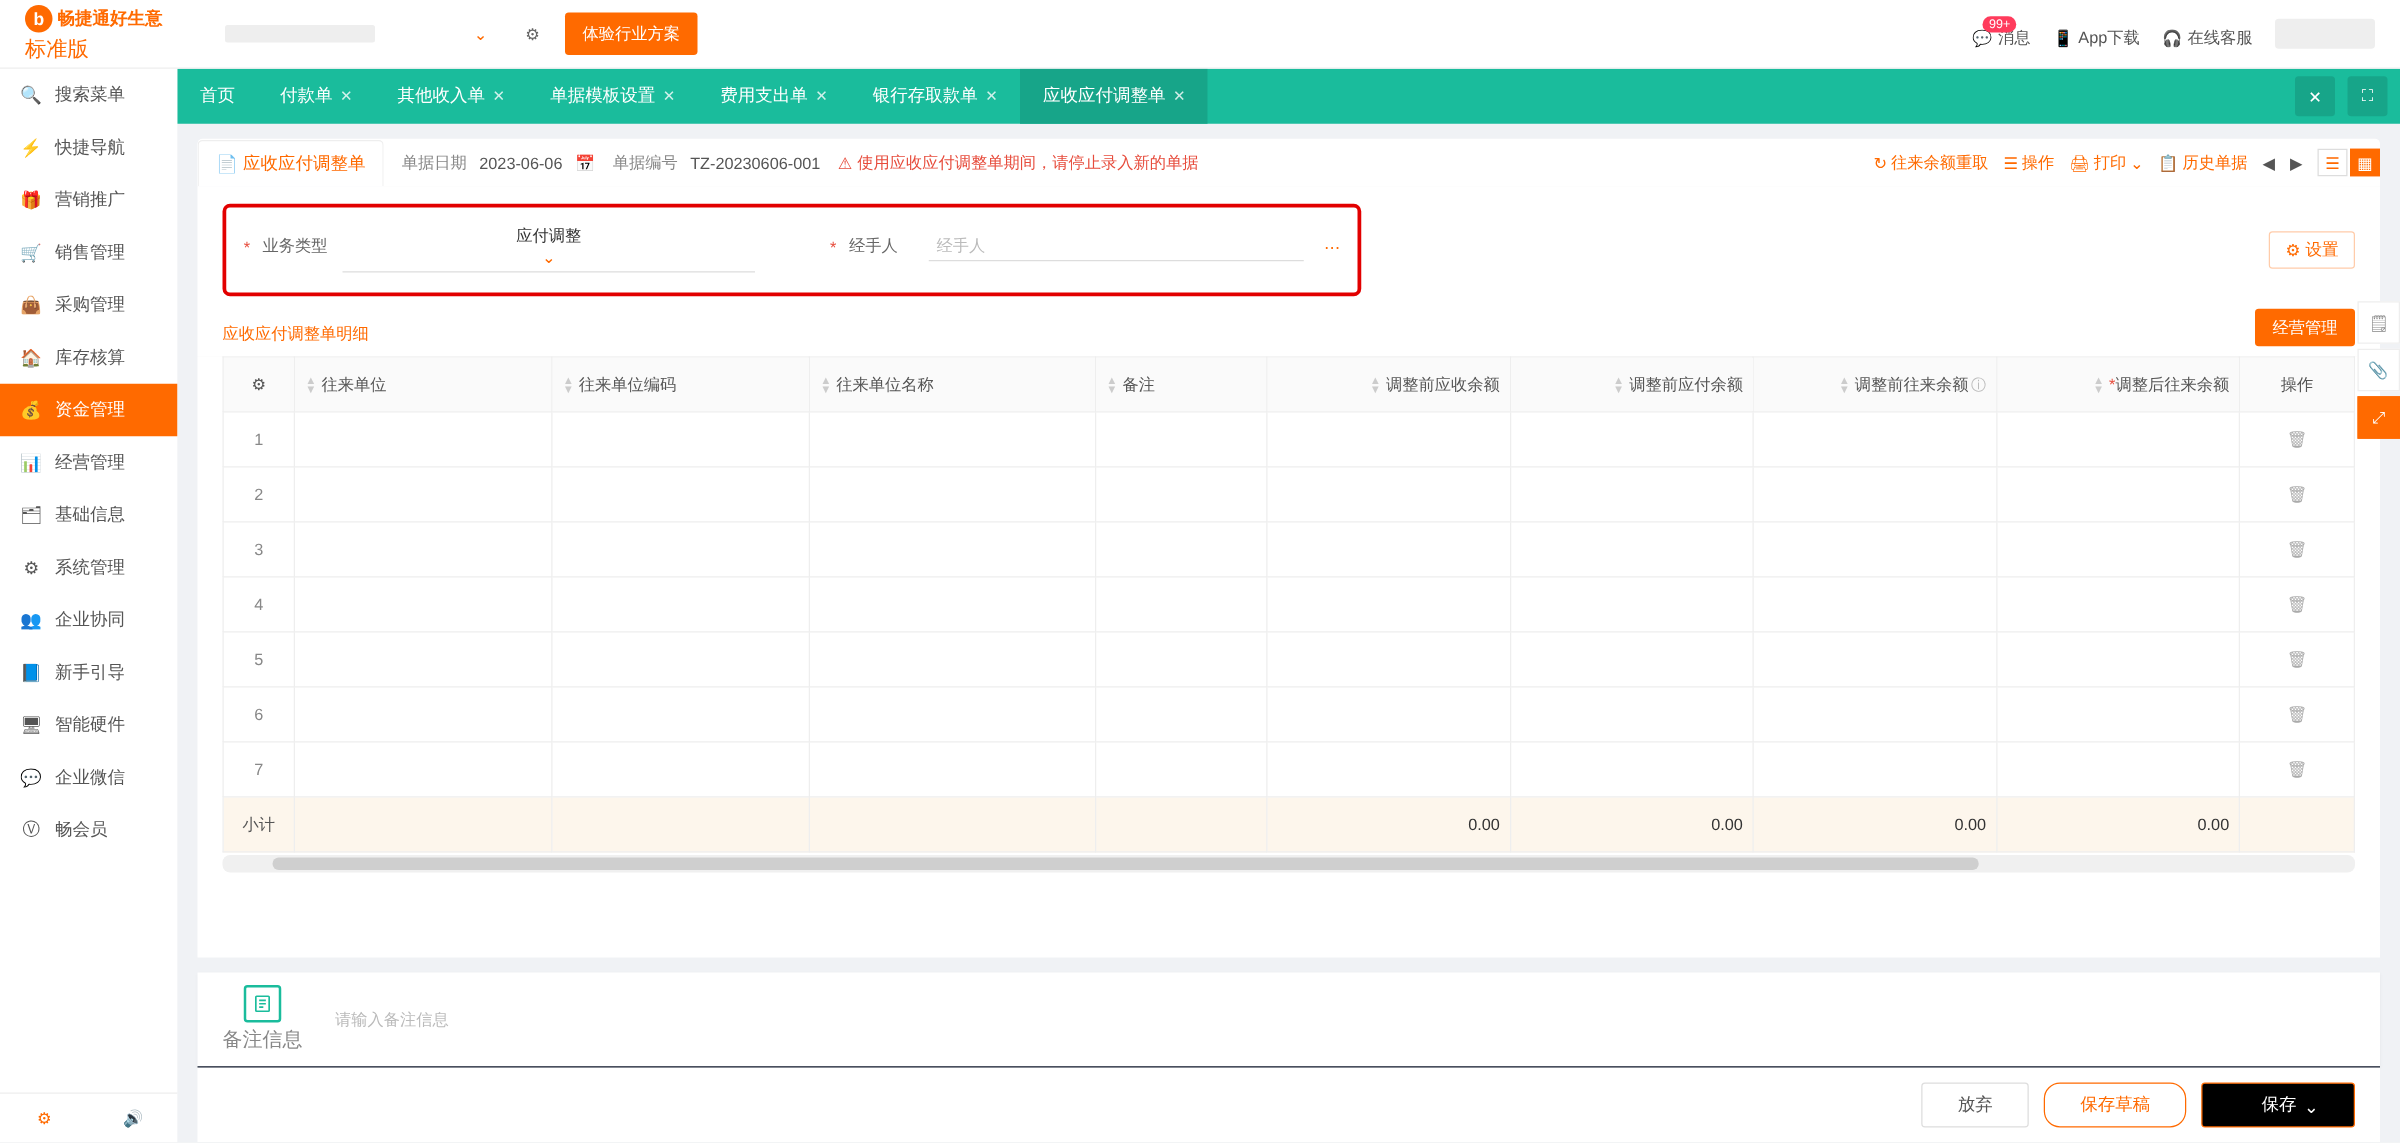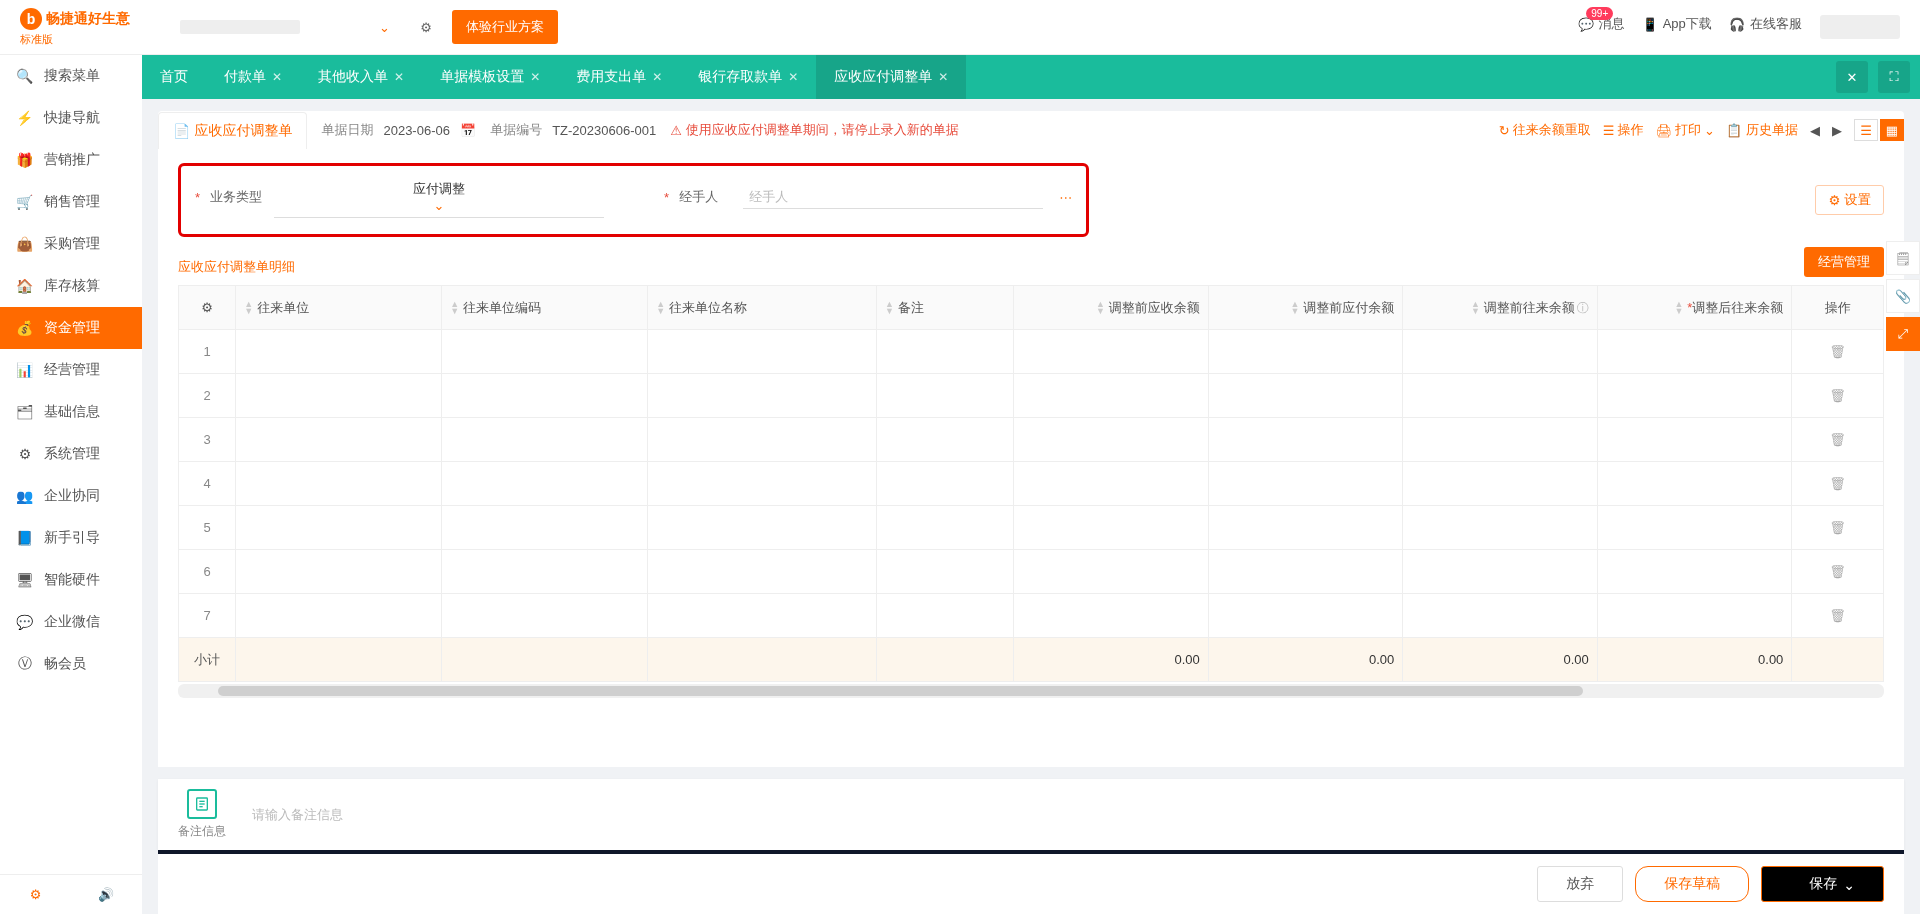--- a/index.html
+++ b/index.html
@@ -5,26 +5,26 @@
 * { margin: 0; padding: 0; box-sizing: border-box; font-family: "Microsoft YaHei", Arial, sans-serif; }
 body { background: #f5f5f5; font-size: 13px; color: #333; overflow: hidden; }
 .app { display: flex; flex-direction: column; height: 914px; width: 1920px; }
 
 
 .top-header { height: 55px; background: #fff; display: flex; align-items: center; padding: 0 10px; border-bottom: 1px solid #eee; }
 .logo-area { display: flex; align-items: center; width: 140px; flex-direction: column; align-items: flex-start; padding-left: 10px;}
 .logo-main { display: flex; align-items: center; gap: 4px; }
 .logo-icon { width: 22px; height: 22px; background: #ff6a00; border-radius: 50%; color: #fff; display: flex; align-items: center; justify-content: center; font-weight: bold; font-size: 14px;}
 .logo-text { color: #ff6a00; font-size: 14px; font-weight: bold; }
-.logo-sub { color: #ff6a00; font-size: 11px; margin-top: 2px;}
+.logo-sub { color: #ff6a00; font-size: 17px; margin-top: 2px;}
 .company-select { width: 230px; height: 32px; margin-left: 20px; display: flex; align-items: center; padding: 0 10px; color: #999; justify-content: space-between;}
 .company-select .caret { color: #ff6a00; }
 .gear-btn { width: 32px; height: 32px; display: flex; align-items: center; justify-content: center; color: #666; margin-left: 10px; cursor: pointer;}
 .orange-btn { background: #ff6a00; color: #fff; border: none; padding: 8px 14px; border-radius: 3px; margin-left: 10px; cursor: pointer; font-size: 13px;}
-.header-right { margin-left: auto; display: flex; align-items: flex-start; gap: 18px; padding-right: 10px;}
+.header-right { margin-left: auto; display: flex; align-items: flex-end; gap: 18px; padding-right: 10px;}
 .header-icon-item { display: flex; align-items: center; gap: 4px; color: #555; cursor: pointer; position: relative; font-size: 13px;}
 .badge-99 { position: absolute; top: -8px; left: 8px; background: #ff3b5c; color: #fff; font-size: 10px; border-radius: 8px; padding: 1px 5px; }
 .user-block { width: 80px; height: 24px; background: #eee; border-radius: 3px; }
 
 
 .main-layout { display: flex; flex: 1; overflow: hidden; }
 
 
 .sidebar { width: 142px; background: #fff; display: flex; flex-direction: column; }
 .sidebar-items { flex: 1;}
@@ -92,26 +92,26 @@
 .op-th { width: 80px; text-align: center;}
 .help-icon { color: #bbb; font-size: 12px; margin-left: 2px;}
 .req-col { color: #e74c3c;}
 .hscroll { height: 14px; background: #f0f0f0; margin: 2px 0 0 0; position: relative; overflow:hidden; border-radius:6px;}
 .hscroll-thumb { position:absolute; left:40px; top:2px; height:10px; width:80%; background:#cfcfcf; border-radius:5px;}
 
 
 .remarks-panel { background: #fff; margin-top: 12px; padding: 10px 20px; display: flex; align-items: center; gap: 16px; box-shadow: 0 1px 3px rgba(0,0,0,0.05);}
 .remarks-icon-box { display: flex; flex-direction: column; align-items: center; gap: 4px; color: #1abc9c;}
 .remarks-icon { width: 30px; height: 30px; border: 2px solid #1abc9c; border-radius: 3px; display: flex; align-items: center; justify-content: center;}
-.remarks-label { font-size: 12px; color: #888;}
+.remarks-label { font-size: 16px; color: #888;}
 .remarks-input { flex: 1; border: none; outline: none; padding: 10px; font-size: 13px;}
 .remarks-input::placeholder { color: #bbb;}
 
 
-.footer-actions { background: #fff; padding: 12px 20px; display: flex; justify-content: flex-end; gap: 12px; border-top: 4px solid #0f172a;}
+.footer-actions { background: #fff; padding: 12px 20px; display: flex; justify-content: flex-end; gap: 12px; border-top: 1px solid #0f172a;}
 .btn { padding: 8px 28px; border-radius: 3px; cursor: pointer; font-size: 14px; border: 1px solid #ddd; background: #fff;}
 .btn.plain { color: #555;}
 .btn.outline-orange { border-color: #ff6a00; color: #ff6a00; border-radius: 13px;}
 .btn.orange { background: #000000; color: #fff; border-color: #ff6a00; display: flex; align-items: flex-end; gap: 6px; padding-left: 47px;}
 
 
 .right-float { position: absolute; right: 0; top: 186px; display: flex; flex-direction: column; gap: 4px;}
 .float-btn { width: 34px; height: 34px; background: #fff; border: 1px solid #eee; display: flex; align-items: center; justify-content: center; color: #888; cursor: pointer;}
 .float-btn.orange { background: #ff6a00; color: #fff; border-color: #ff6a00;}
 

